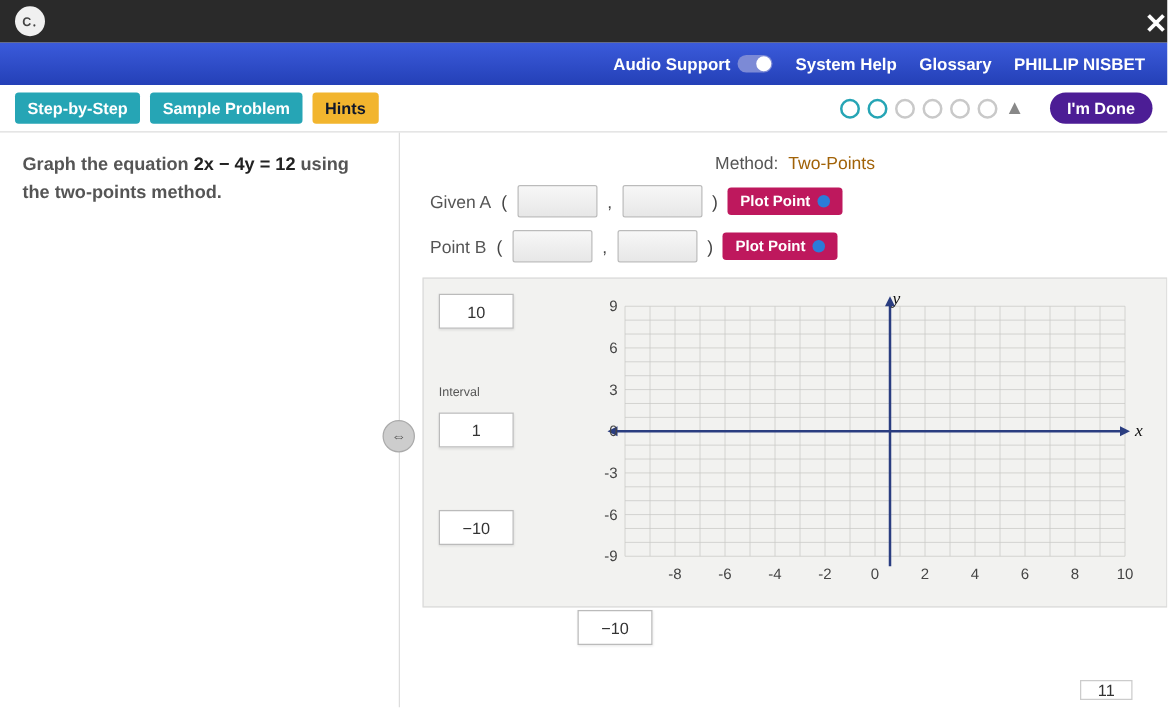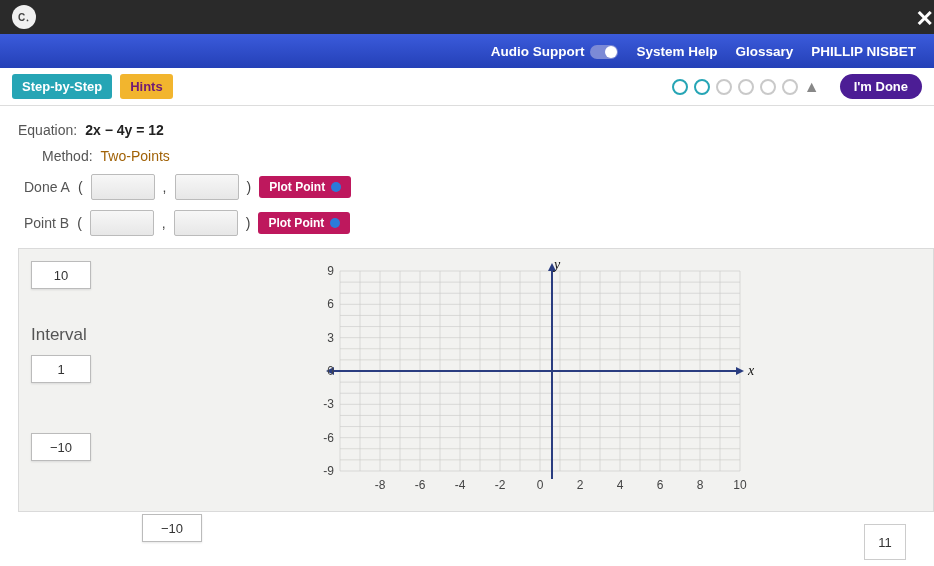--- a/index.html
+++ b/index.html
@@ -46,21 +46,21 @@
     height: 34px;
     display: flex;
     align-items: center;
     justify-content: flex-end;
     gap: 18px;
     padding: 0 18px;
     color: #fff;
     font-size: 13.5px;
     font-weight: bold;
   }
-  .audio { display: flex; align-items: flex-end; gap: 6px; margin-left: 48px; }
+  .audio { display: flex; align-items: flex-start; gap: 6px; margin-left: 48px; }
   .toggle {
     width: 28px; height: 14px; border-radius: 7px;
     background: #7c8ad6;
     position: relative;
   }
   .toggle::after {
     content:""; position:absolute; right:1px; top:1px;
     width:12px; height:12px; border-radius:50%; background:#fff;
   }
   .ctrlbar {
@@ -74,21 +74,21 @@
   .pill {
     padding: 5px 10px;
     border-radius: 3px;
     font-size: 13px;
     font-weight: bold;
     color: #fff;
     border: none;
     cursor: pointer;
   }
   .pill.teal { background: #26a5b5; }
-  .pill.yellow { background: #f2b52e; color:#701a75; }
+  .pill.yellow { background: #f2b52e; color:#0f172a; }
   .pill.green { background: #4c1d95; border-radius: 16px; padding: 5px 14px; }
   .prog { display:flex; gap:6px; align-items:center; margin-left:auto; margin-right:12px;}
   .dot { width:16px; height:16px; border:2px solid #26a5b5; border-radius:50%; }
   .dot.dim { border-color:#c9c9c9; }
   .chev { color:#888; font-size:16px;}
   .main {
     display: flex;
     height: calc(566px - 34px - 34px - 38px);
   }
   .left {
@@ -149,27 +149,27 @@
     padding: 12px 8px 0 12px;
   }
   .gctrls { width: 86px; display:flex; flex-direction:column; gap:10px; align-items:flex-start;}
   .gbox {
     width:60px; height:28px;
     border:1px solid #bbb; background:#fff;
     display:flex; align-items:center; justify-content:center;
     font-size:13px; color:#333;
     box-shadow: 0 1px 2px rgba(0,0,0,.1);
   }
-  .ilbl { font-size:17px; color:#555; margin-top:26px;}
+  .ilbl { font-size:10px; color:#555; margin-top:36px;}
   svg.grid { flex:1; }
   .tick { font: 12px Arial; fill:#444;}
   .axlbl { font: italic 14px 'Times New Roman'; fill:#111; }
   .bottomnote {
     position:absolute; right:28px; bottom:6px;
-    width:42px; height:36px;
+    width:42px; height:16px;
     border:1px solid #ccc; background:#fff;
     display:flex;align-items:center;justify-content:center;
     font-size:13px; color:#333;
   }
 </style>
 </head>
 <body>
 
 <div class="topbar">
   <div class="logo">C․</div>
@@ -181,47 +181,52 @@
     <span>Audio Support</span>
     <span class="toggle"></span>
   </div>
   <span>System Help</span>
   <span>Glossary</span>
   <span>PHILLIP NISBET</span>
 </div>
 
 <div class="ctrlbar">
   <button class="pill teal">Step-by-Step</button>
+  <button class="pill teal">Sample Problem</button>
   <button class="pill yellow">Hints</button>
   <div class="prog">
     <span class="dot"></span>
     <span class="dot"></span>
     <span class="dot dim"></span>
     <span class="dot dim"></span>
     <span class="dot dim"></span>
     <span class="dot dim"></span>
     <span class="chev">▲</span>
   </div>
   <button class="pill green">I'm Done</button>
 </div>
 
 <div class="main">
+  <div class="left">
+    <p class="prompt">
+      <span>Graph the equation </span>
+      <span class="eq">2x − 4y = 12</span>
+      <span> using the two-points method.</span>
+    </p>
+    <div class="handle">⇔</div>
+  </div>
 
   <div class="right">
-    <div class="row">
-      <span class="lbl">Equation:</span>
-      <span class="eq2">2x − 4y = 12</span>
-    </div>
-    <div class="row" style="margin-left:24px;">
+    <div class="row" style="justify-content:center;">
       <span class="lbl">Method:</span>
       <span class="valtext">Two-Points</span>
     </div>
 
     <div class="row" style="margin-left:6px;">
-      <span class="lbl">Done A</span>
+      <span class="lbl">Given A</span>
       <span>(</span>
       <input class="numin" style="">
       <span>,</span>
       <input class="numin" style="">
       <span>)</span>
       <button class="plotbtn">
         <span>Plot Point</span>
         <span class="bluedot"></span>
       </button>
     </div>

